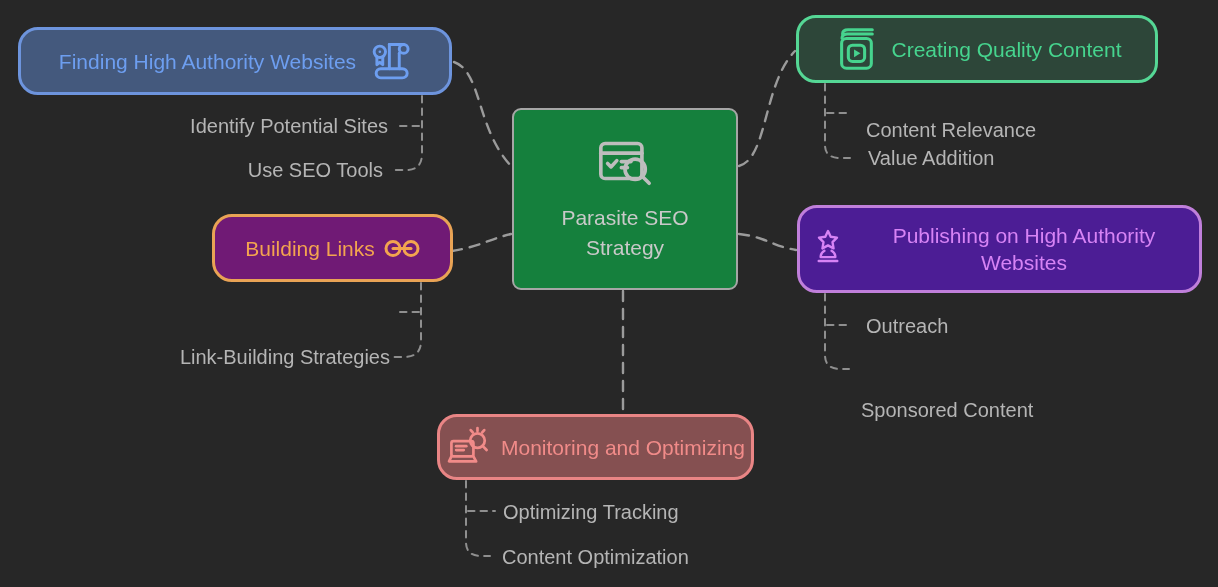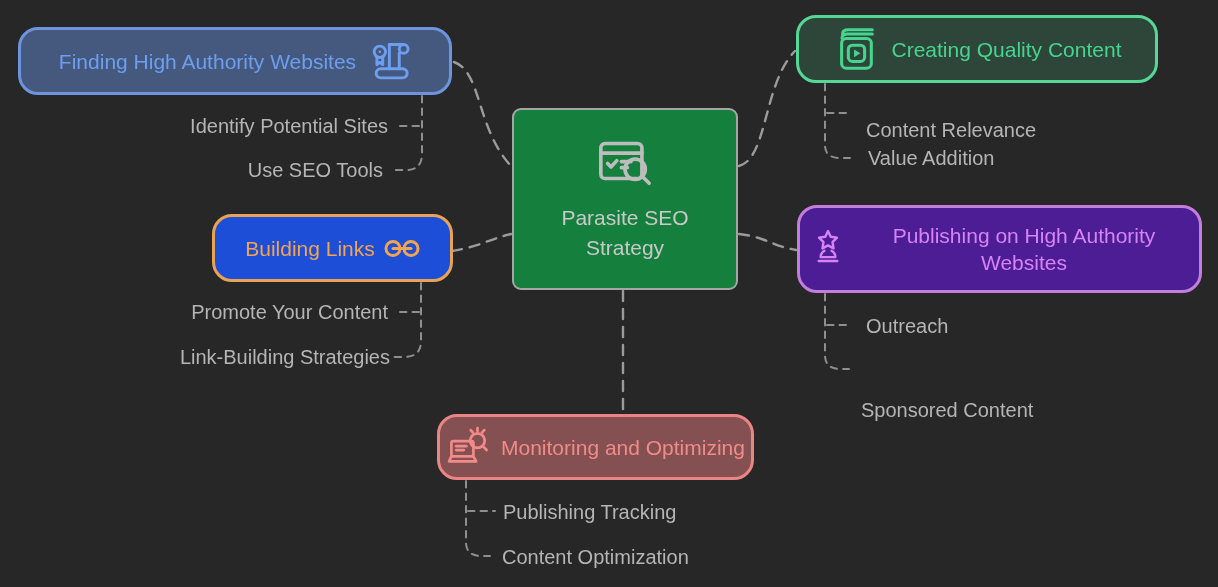--- a/index.html
+++ b/index.html
@@ -15,21 +15,21 @@
     position:absolute;display:flex;align-items:center;justify-content:center;
     box-sizing:border-box;border-radius:20px;
   }
   .branch{border:3px solid;font-size:21px;line-height:25px;}
   .branch .lbl{white-space:nowrap;}
   .icon{display:flex;align-items:center;justify-content:center;flex:0 0 auto;}
   .icon svg{display:block;}
 
   
   .b-blue  {background:#44597d;border-color:#6d94dd;color:#6d9ef0;}
-  .b-orange{background:#1d4ed8;border-color:#e9a355;color:#f3a44f;}
+  .b-orange{background:#701a75;border-color:#e9a355;color:#f3a44f;}
   .b-green {background:#2d4639;border-color:#55d795;color:#46d48e;}
   .b-purple{background:#4c1d95;border-color:#c07fdb;color:#d783f5;}
   .b-red   {background:#855051;border-color:#e98585;color:#f18b89;}
 
   
   .n-finding   {left:18px; top:27px; width:434px;height:68px;gap:11px;}
   .n-building  {left:212px;top:214px;width:241px;height:68px;gap:9px;}
   .n-creating  {left:796px;top:15px; width:362px;height:68px;gap:13px;}
   .n-publishing{left:797px;top:205px;width:405px;height:88px;gap:13px;}
   .n-monitoring{left:437px;top:414px;width:317px;height:66px;gap:11px;}
@@ -156,22 +156,21 @@
         <path d="M18.6 1.8 V3.6"></path>
         <path d="M14.6 3 L15.8 4.4"></path>
         <path d="M22.6 3 L21.4 4.4"></path>
       </svg>
     </span>
     <span class="lbl">Monitoring and Optimizing</span>
   </div>
 
   <div class="leaf r" style="right:830px;top:113px;">Identify Potential Sites</div>
   <div class="leaf r" style="right:835px;top:157px;">Use SEO Tools</div>
-  <div class="leaf r" style="right:830px;top:299px;">Promote Your Content</div>
   <div class="leaf r" style="right:828px;top:344px;">Link-Building Strategies</div>
   <div class="leaf" style="left:866px;top:117px;">Content Relevance</div>
   <div class="leaf" style="left:868px;top:145px;">Value Addition</div>
   <div class="leaf" style="left:866px;top:313px;">Outreach</div>
   <div class="leaf" style="left:861px;top:357px;margin-top:40px;">Sponsored Content</div>
-  <div class="leaf" style="left:503px;top:499px;">Publishing Tracking</div>
+  <div class="leaf" style="left:503px;top:499px;">Optimizing Tracking</div>
   <div class="leaf" style="left:502px;top:544px;">Content Optimization</div>
 
 </div>
 
 </body></html>

